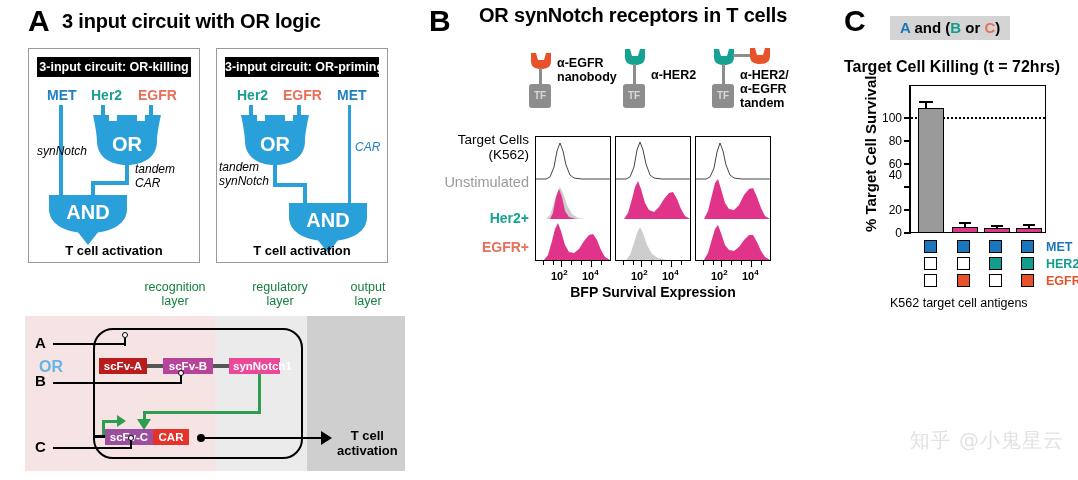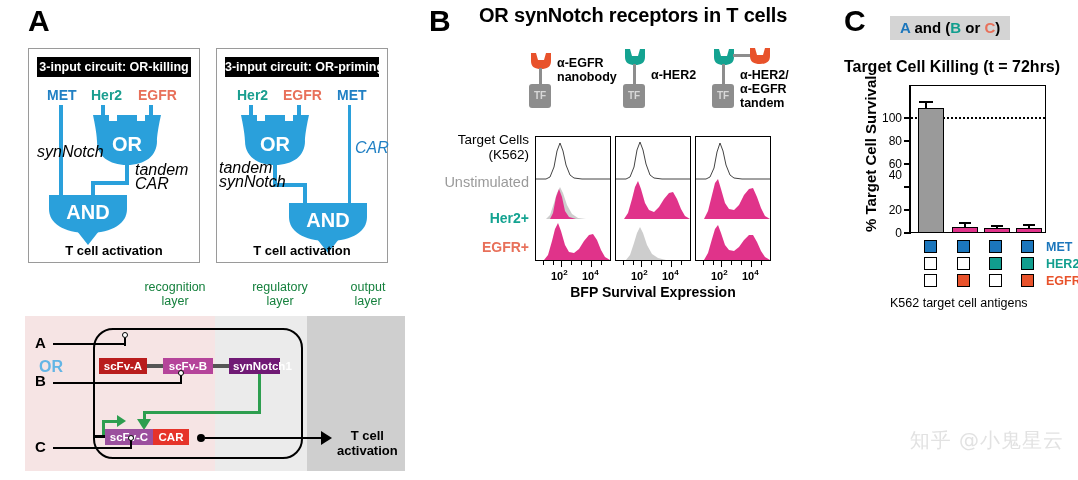--- a/index.html
+++ b/index.html
@@ -52,21 +52,21 @@
   }
   .inp-lab{
     position:absolute;
     font-weight:bold;
     font-size:14px;
     white-space:nowrap;
   }
   .italic-lab{
     position:absolute;
     font-style:italic;
-    font-size:16px;
+    font-size:12px;
     line-height:13px;
     white-space:nowrap;
   }
   .tcell-lab{
     position:absolute;
     font-weight:bold;
     font-size:13px;
     white-space:nowrap;
     text-align:center;
   }
@@ -234,20 +234,21 @@
     letter-spacing:1px;
   }
 </style>
 </head>
 <body>
 
 <div class="fig">
 
   <div id="panelA">
     <div class="panel-letter" style="left:28px;top:6px;">A</div>
+    <div class="ttl" style="left:62px;top:10px;">3 input circuit with OR logic</div>
 
     <div class="circ-box" style="left:28px;top:48px;width:172px;height:215px;">
       <div class="circ-hdr">3-input circuit: OR-killing</div>
 
       <div class="inp-lab" style="left:18px;top:38px;color:#2180c4;">MET</div>
       <div class="inp-lab" style="left:62px;top:38px;color:#1a9e8f;">Her2</div>
       <div class="inp-lab" style="left:109px;top:38px;color:#e8705a;">EGFR</div>
 
       <div class="wire" style="left:30px;top:56px;width:4px;height:94px;"></div>
 
@@ -343,21 +344,21 @@
       <div class="ligline" style="left:28px;top:27px;width:72px;"></div>
       <div class="ligline" style="left:99px;top:22px;width:1.5px;height:8px;background:#000;"></div>
       <div class="ligknob" style="left:97px;top:16px;"></div>
 
       <div class="abc" style="left:14px;top:42px;color:#63b5e5;font-size:16px;">OR</div>
 
       <div class="blk" style="left:122px;top:48px;width:16px;height:4px;background:#555;"></div>
       <div class="blk" style="left:188px;top:48px;width:16px;height:4px;background:#555;"></div>
       <div class="chip" style="left:74px;top:42px;width:48px;background:#b91c1c;">scFv-A</div>
       <div class="chip" style="left:138px;top:42px;width:50px;background:#b5449a;">scFv-B</div>
-      <div class="chip" style="left:204px;top:42px;width:51px;background:#701a75;">synNotch1</div>
+      <div class="chip" style="left:204px;top:42px;width:51px;background:#ec4899;">synNotch1</div>
 
       <div class="abc" style="left:10px;top:56px;">B</div>
       <div class="ligline" style="left:28px;top:66px;width:128px;"></div>
       <div class="ligline" style="left:155px;top:59px;width:1.5px;height:9px;background:#000;"></div>
       <div class="ligknob" style="left:153px;top:54px;"></div>
 
       <div class="grn" style="left:233px;top:58px;width:3px;height:40px;"></div>
       <div class="grn" style="left:120px;top:95px;width:116px;height:3px;"></div>
       <div class="grn" style="left:118px;top:95px;width:3px;height:10px;"></div>
       <div style="position:absolute;left:112px;top:103px;width:0;height:0;border-left:7px solid transparent;border-right:7px solid transparent;border-top:11px solid #2d9e4f;"></div>

